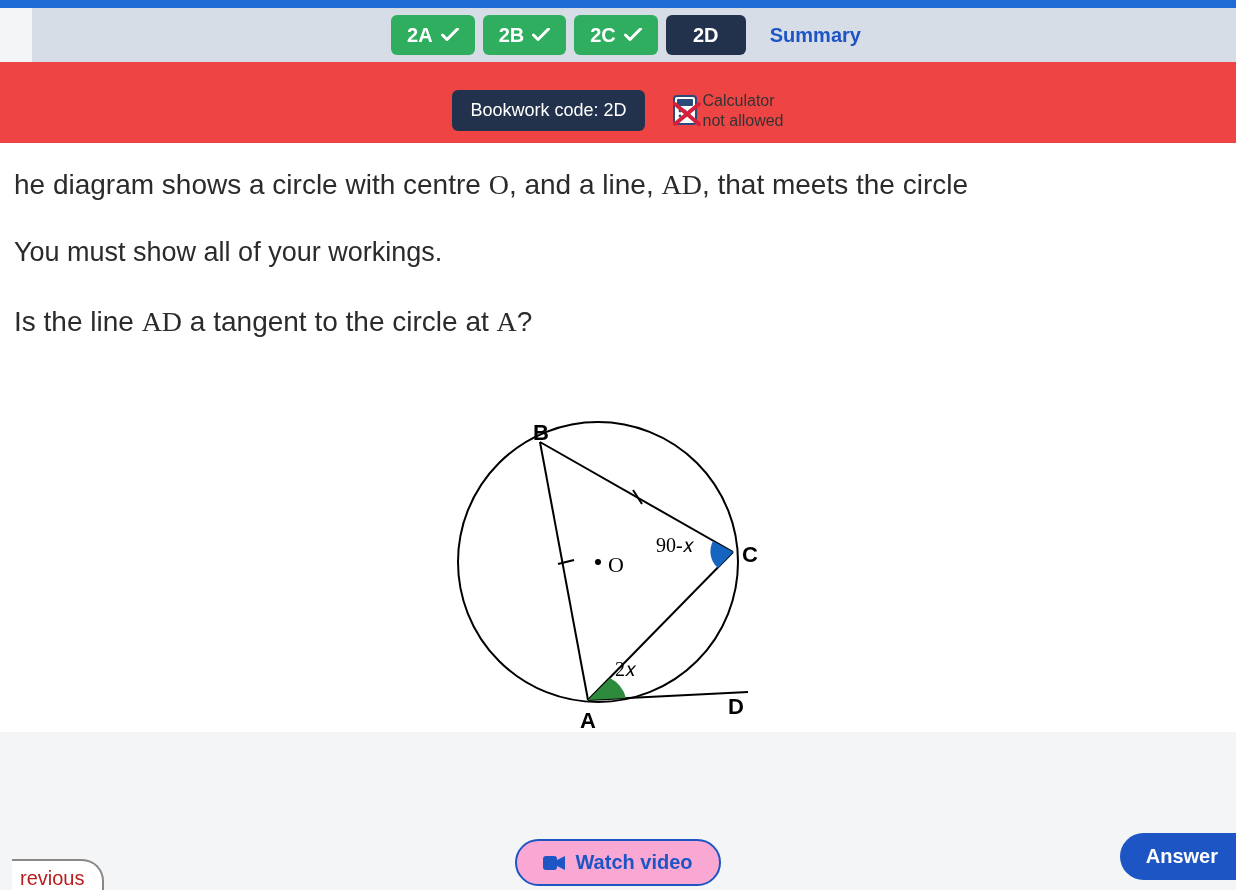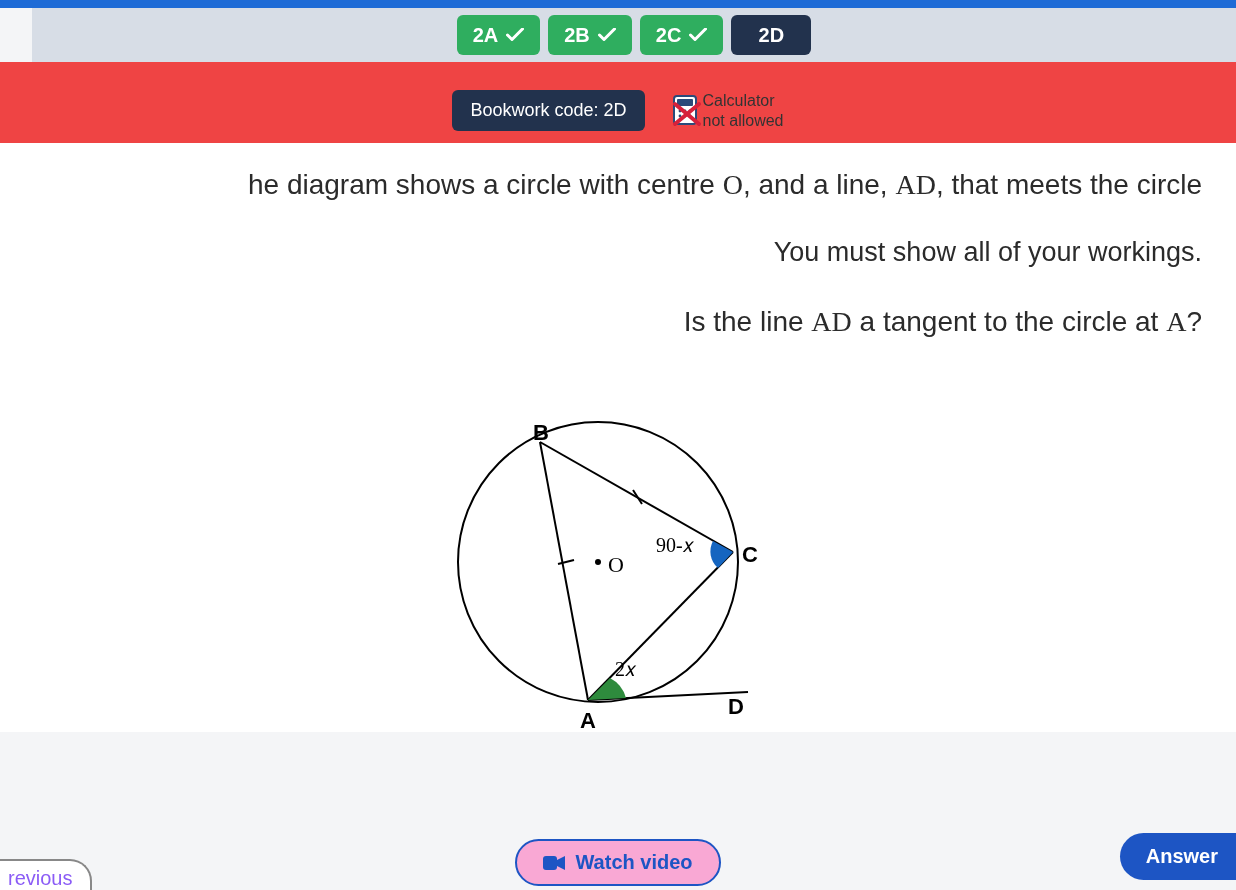--- a/index.html
+++ b/index.html
@@ -68,21 +68,21 @@
     align-items: center;
   }
   .calc-icon {
     width: 34px; height: 34px;
     position: relative;
   }
   .calc-text { font-size: 16px; color: #333; line-height: 1.25; }
   .content {
     background: #fff;
     padding: 20px 20px 0 0;
-    text-align: right;
+    text-align: left;
   }
   .question-text {
     font-size: 28px;
     color: #2b2b2b;
     line-height: 1.55;
     font-weight: 400;
     padding: 0 14px;
   }
   .question-text .serif { font-family: Georgia, 'Times New Roman', serif; }
   .q-line2 { margin-top: 26px; }
@@ -123,26 +123,26 @@
     color: #fff;
     font-size: 20px;
     font-weight: 700;
     padding: 12px 18px 12px 26px;
     border-top-left-radius: 26px;
     border-bottom-left-radius: 26px;
     cursor: pointer;
   }
   .prev-btn {
     position: absolute;
-    left: 0;
+    left: 12px;
     bottom: 0;
     border: 2px solid #888;
     border-bottom: none;
     border-left: none;
-    color: #8b5cf6;
+    color: #b91c1c;
     background: #fff;
     border-top-right-radius: 22px;
     padding: 6px 18px 0px 8px;
     font-size: 20px;
     cursor: pointer;
   }
 </style>
 </head>
 <body>
 
@@ -162,20 +162,23 @@
       </svg>
   </div>
   <div class="tab done">
     <span>2C</span>
     <svg class="check-icon" viewBox="0 0 24 18">
         <path d="M2 9 L8 15 L22 1" stroke="#fff" stroke-width="4" fill="none" stroke-linecap="round" stroke-linejoin="round"></path>
       </svg>
   </div>
   <div class="tab current">
     <span>2D</span>
+  </div>
+  <div class="tab summary">
+    <span>Summary</span>
   </div>
 </div>
 
 <div class="sub-bar">
   <div class="bookwork-pill">
     <span>Bookwork code: 2D</span>
   </div>
   <div class="calc-group">
     <span class="calc-icon">
       <svg viewBox="0 0 34 34" width="34" height="34">

